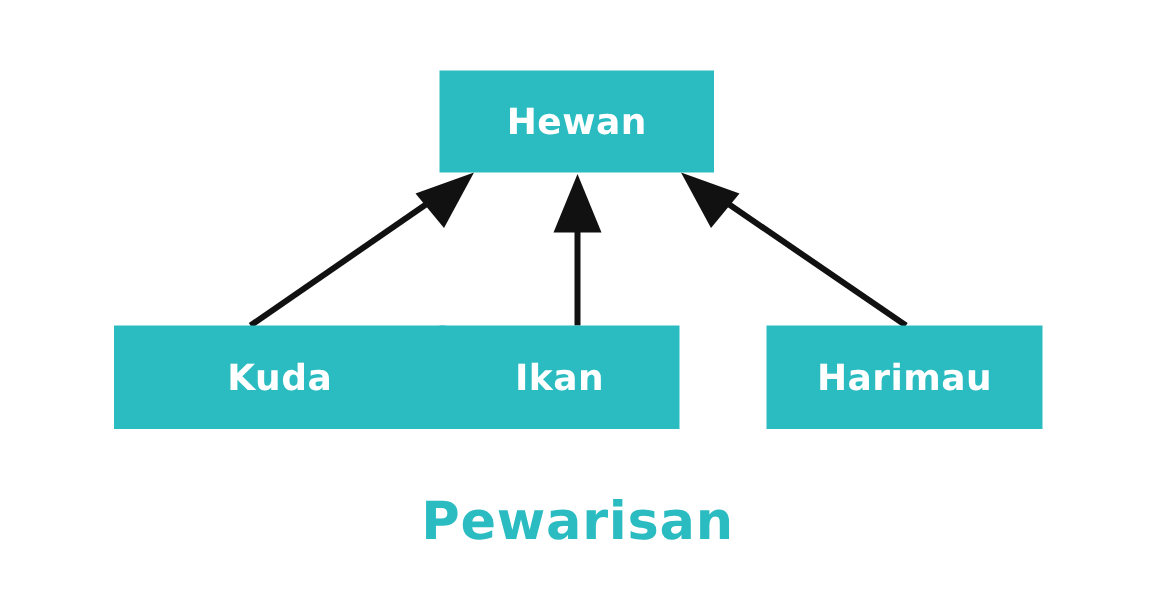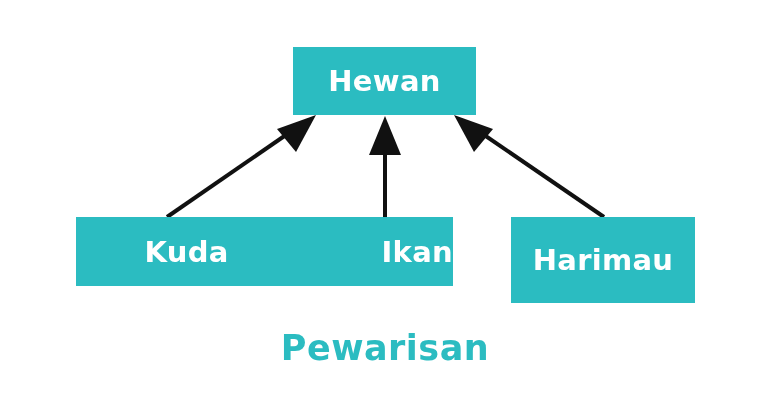--- a/index.html
+++ b/index.html
@@ -2,21 +2,21 @@
 <html><head>
 <meta charset="utf-8">
 <style>
   html, body { margin: 0; padding: 0; background: #ffffff; }
   body { width: 770px; height: 404px; position: relative; overflow: hidden; font-family: "DejaVu Sans", sans-serif; }
   .node {
     position: absolute;
     background: #2bbcc1;
     color: #ffffff;
     font-weight: bold;
-    font-size: 29px;
+    font-size: 24px;
     display: flex; align-items: center; justify-content: center;
     letter-spacing: 0.3px;
   }
   #arrows { position: absolute; left: 0; top: 0; }
   .caption {
     position: absolute;
     left: 0; width: 770px; top: 328px;
     text-align: center;
     color: #2bbcc1;
     font-weight: bold;
@@ -48,21 +48,21 @@
 </svg>
 
 <div class="node" style="left:293px; top:47px; width:183px; height:68px;">
   <span>Hewan</span>
 </div>
 
 <div class="node" style="left:76px; top:217px; width:221px; height:69px;">
   <span>Kuda</span>
 </div>
 
-<div class="node" style="left:293px; top:217px; width:160px; height:69px;justify-content:flex-end;">
+<div class="node" style="left:293px; top:217px; width:160px; height:69px;">
   <span>Ikan</span>
 </div>
 
-<div class="node" style="left:511px; top:217px; width:184px; height:86px;">
+<div class="node" style="left:511px; top:217px; width:184px; height:69px;">
   <span>Harimau</span>
 </div>
 
 <div class="caption">Pewarisan</div>
 
 </body></html>

